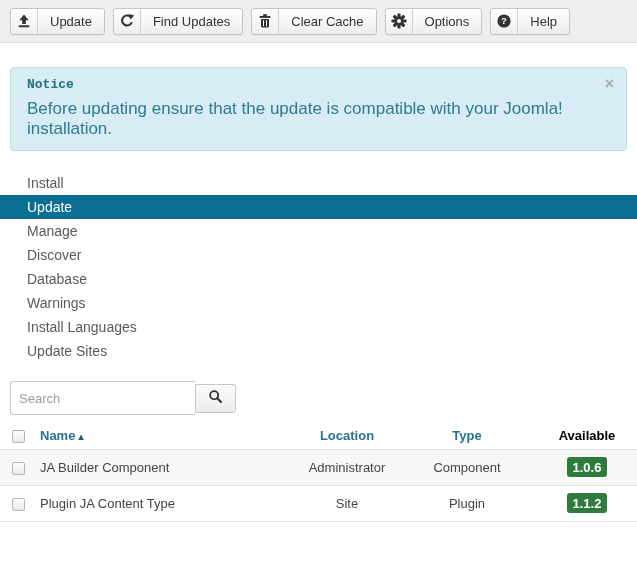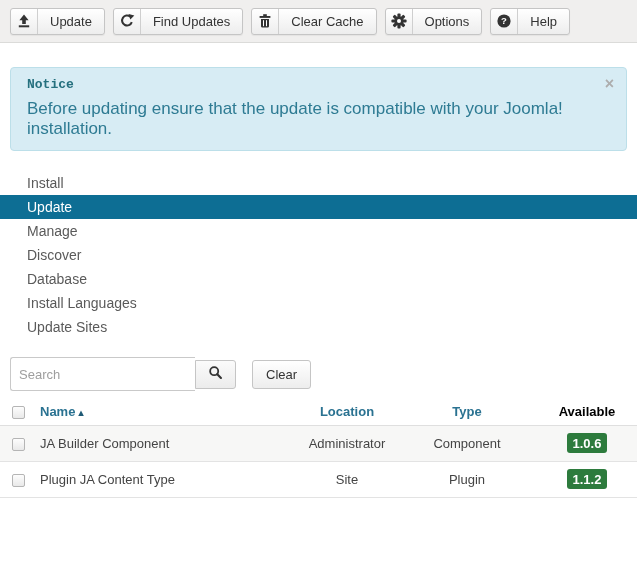--- a/index.html
+++ b/index.html
@@ -168,35 +168,35 @@
   <div class="notice-title">Notice</div>
   <div class="notice-message">Before updating ensure that the update is compatible with your Joomla! installation.</div>
 </div>
 
 <ul class="menu">
   <li>Install</li>
   <li class="active">Update</li>
   <li>Manage</li>
   <li>Discover</li>
   <li>Database</li>
+  <li>Warnings</li>
   <li>Install Languages</li>
   <li>Update Sites</li>
 </ul>
 
 <div class="search-row">
   <input class="search-input" type="text" placeholder="Search" style="">
   <button class="search-go">
     <span>
       <svg width="15" height="15" viewBox="0 0 16 16">
         <circle cx="6.6" cy="6.6" r="4.3" fill="none" stroke="#333" stroke-width="1.9"></circle>
         <line x1="9.9" y1="9.9" x2="13.8" y2="13.8" stroke="#333" stroke-width="2.3" stroke-linecap="round"></line>
       </svg>
     </span>
   </button>
-  <button class="clear-btn">Clear</button>
 </div>
 
 <table>
   <colgroup>
     <col class="c-check">
       <col class="c-name">
       <col class="c-loc">
       <col class="c-type">
       <col>
   </colgroup>

